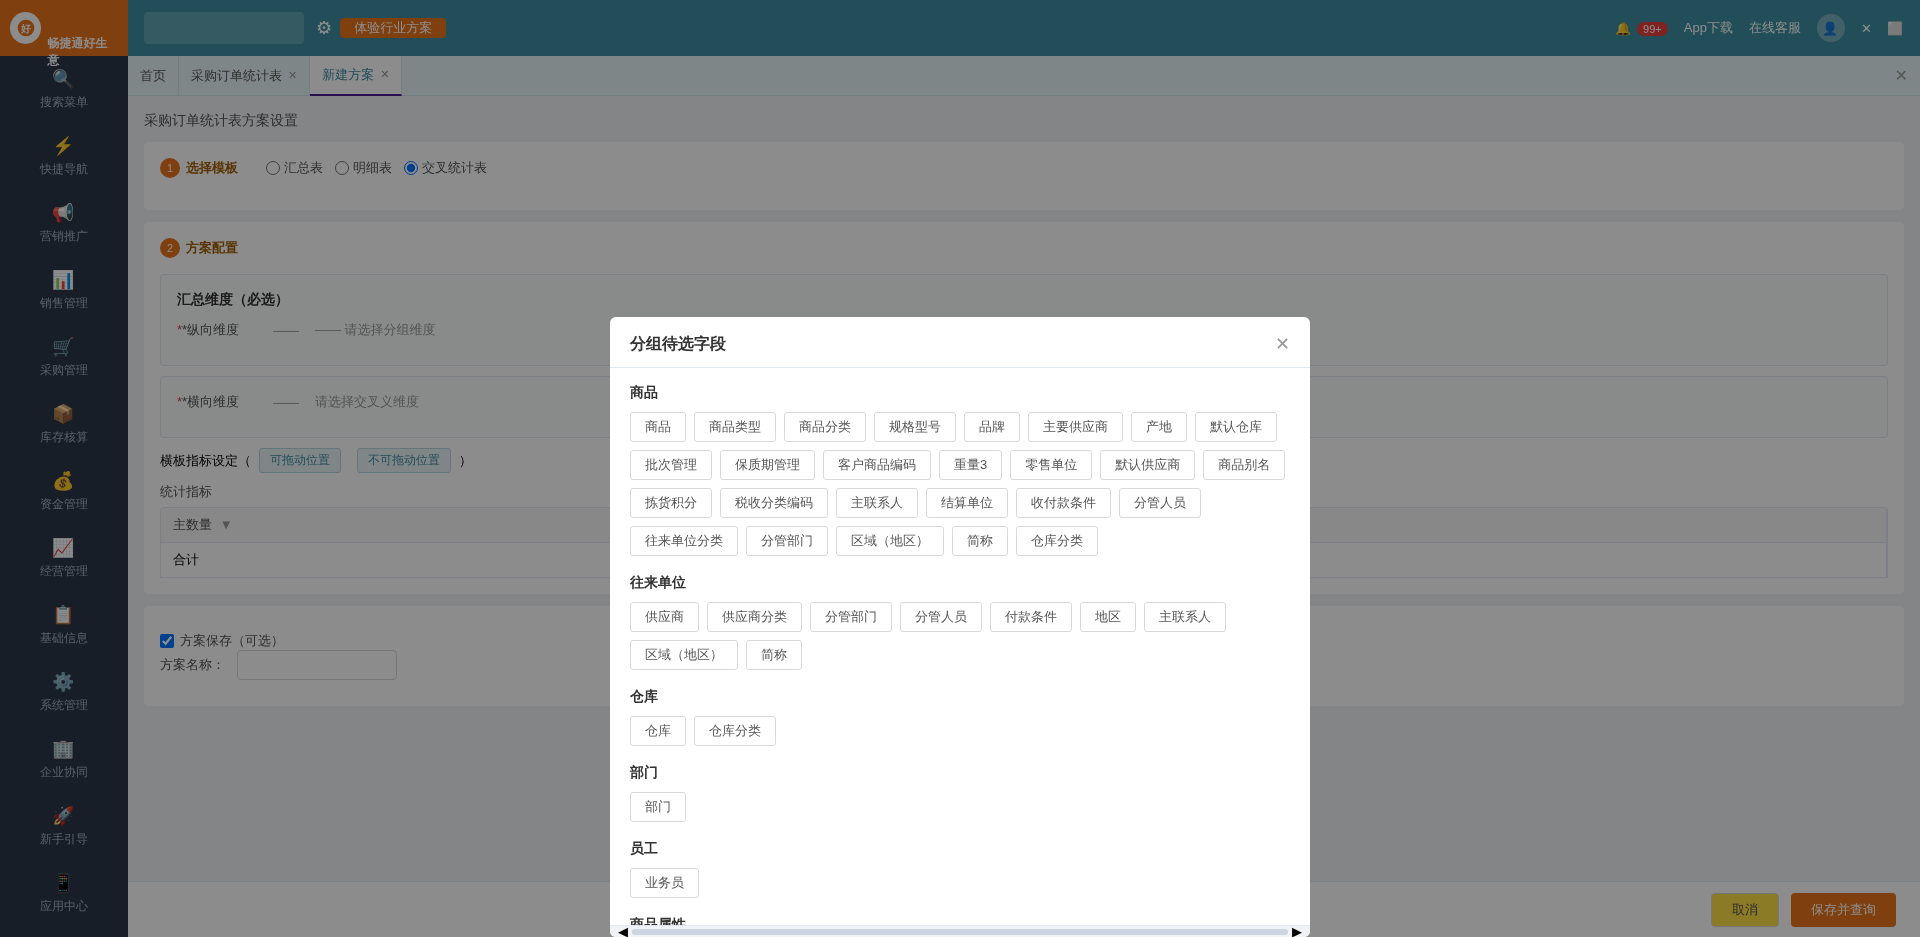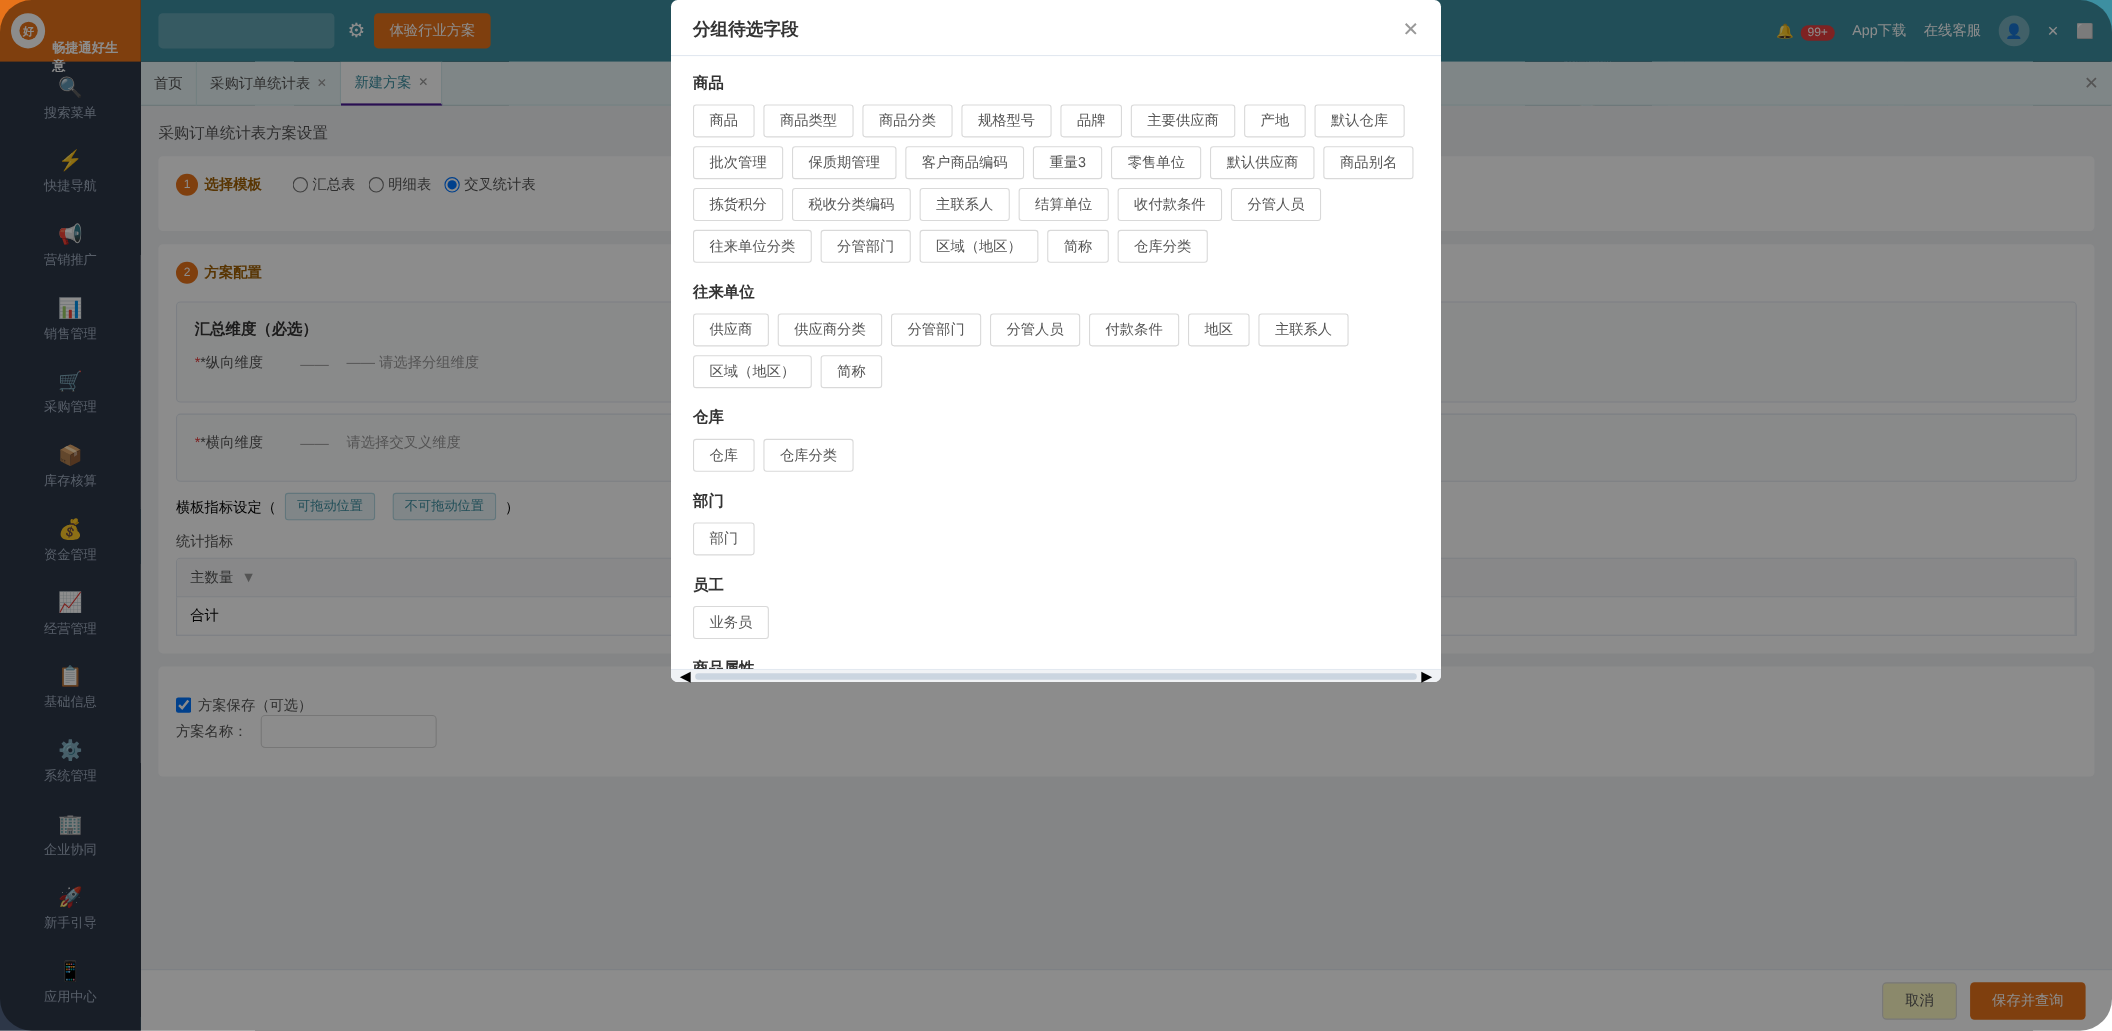--- a/index.html
+++ b/index.html
@@ -21,21 +21,21 @@
 
     
     .topnav {
       position: fixed; left: 128px; top: 0; right: 0; height: 56px; background: #3d8fa1; display: flex; align-items: center; padding: 0 16px; z-index: 99; gap: 8px;
     }
     .topnav-search {
       background: rgba(255,255,255,0.2); border: none; border-radius: 4px; height: 32px; padding: 0 10px; color: white; font-size: 13px; width: 160px; outline: none;
     }
     .topnav-search::placeholder { color: rgba(255,255,255,0.7); }
     .topnav-btn {
-      background: #e8731a; color: white; border: none; border-radius: 4px; height: 32px; padding: 0 14px; cursor: pointer; font-size: 13px;
+      background: #e8731a; color: white; border: none; border-radius: 4px; height: 20px; padding: 0 14px; cursor: pointer; font-size: 13px;
     }
     .topnav-settings { color: white; font-size: 18px; cursor: pointer; margin-left: 4px; }
     .topnav-right { margin-left: auto; display: flex; align-items: center; gap: 16px; color: white; font-size: 13px; }
     .topnav-badge { background: #e53e3e; color: white; border-radius: 10px; padding: 1px 6px; font-size: 11px; margin-left: 2px; }
 
     
     .tabbar {
       position: fixed; left: 128px; top: 56px; right: 0; height: 40px; background: #e8f4f6; display: flex; align-items: center; border-bottom: 1px solid #d0e8ec; z-index: 98;
     }
     .tab {
@@ -75,26 +75,26 @@
 
     .hints { font-size: 12px; color: #999; margin-top: 10px; line-height: 1.8; }
 
     .save-row { display: flex; align-items: flex-start; gap: 10px; margin-top: 10px; }
     .save-input { border: 1px solid #d9d9d9; border-radius: 4px; height: 30px; padding: 0 8px; font-size: 13px; width: 160px; }
 
     
     .footer {
       position: fixed; left: 128px; bottom: 0; right: 0; height: 56px; background: white; border-top: 1px solid #e2e8f0; display: flex; align-items: center; justify-content: flex-end; padding: 0 24px; gap: 12px; z-index: 97;
     }
-    .btn-cancel { border: 1px solid #d9d9d9; background: #fef9c3; border-radius: 4px; height: 34px; padding: 0 20px; color: #555; cursor: pointer; font-size: 13px; }
+    .btn-cancel { border: 1px solid #d9d9d9; background: #fde047; border-radius: 4px; height: 34px; padding: 0 20px; color: #555; cursor: pointer; font-size: 13px; }
     .btn-save { background: #e8731a; border: none; border-radius: 4px; height: 34px; padding: 0 20px; color: white; cursor: pointer; font-size: 13px; }
 
     
     .modal-overlay {
-      position: fixed; inset: 0; background: rgba(0,0,0,0.45); z-index: 200; display: flex; align-items: flex-start; justify-content: center; border-radius: 29px;
+      position: fixed; inset: 0; background: rgba(0,0,0,0.45); z-index: 200; display: flex; align-items: flex-end; justify-content: center;
     }
     .modal {
       background: white; border-radius: 6px; width: 700px; max-height: 620px; display: flex; flex-direction: column; position: relative;
     }
     .modal-header {
       display: flex; align-items: center; justify-content: space-between; padding: 16px 20px 12px; border-bottom: 1px solid #e2e8f0;
     }
     .modal-title { font-size: 16px; font-weight: bold; color: #333; }
     .modal-close { cursor: pointer; color: #999; font-size: 18px; }
     .modal-body {

